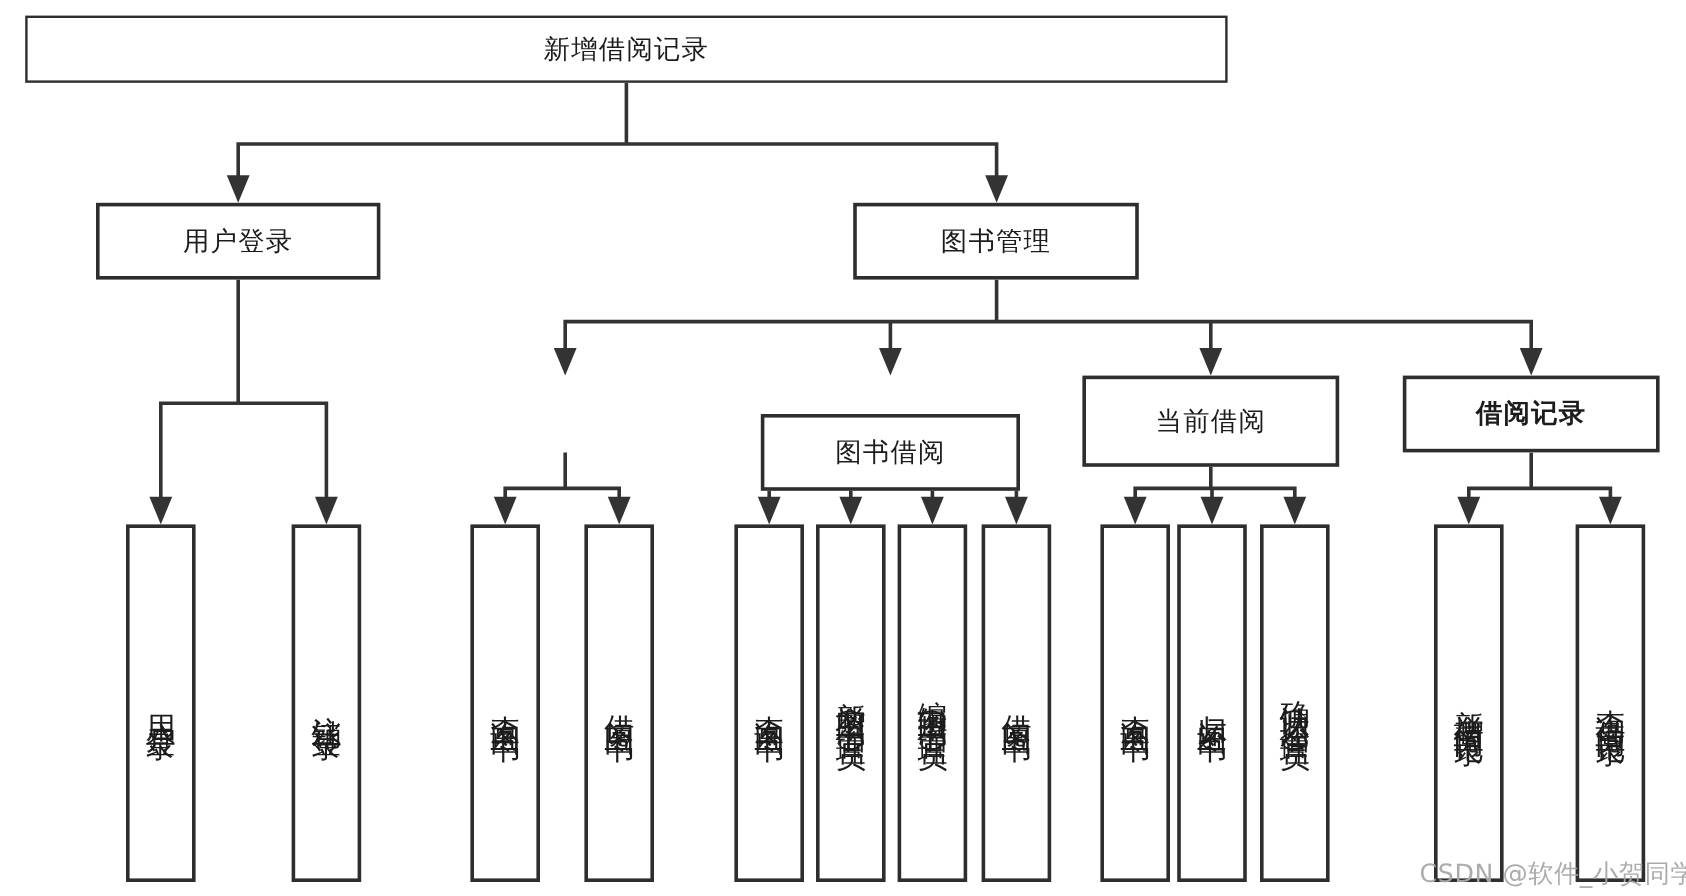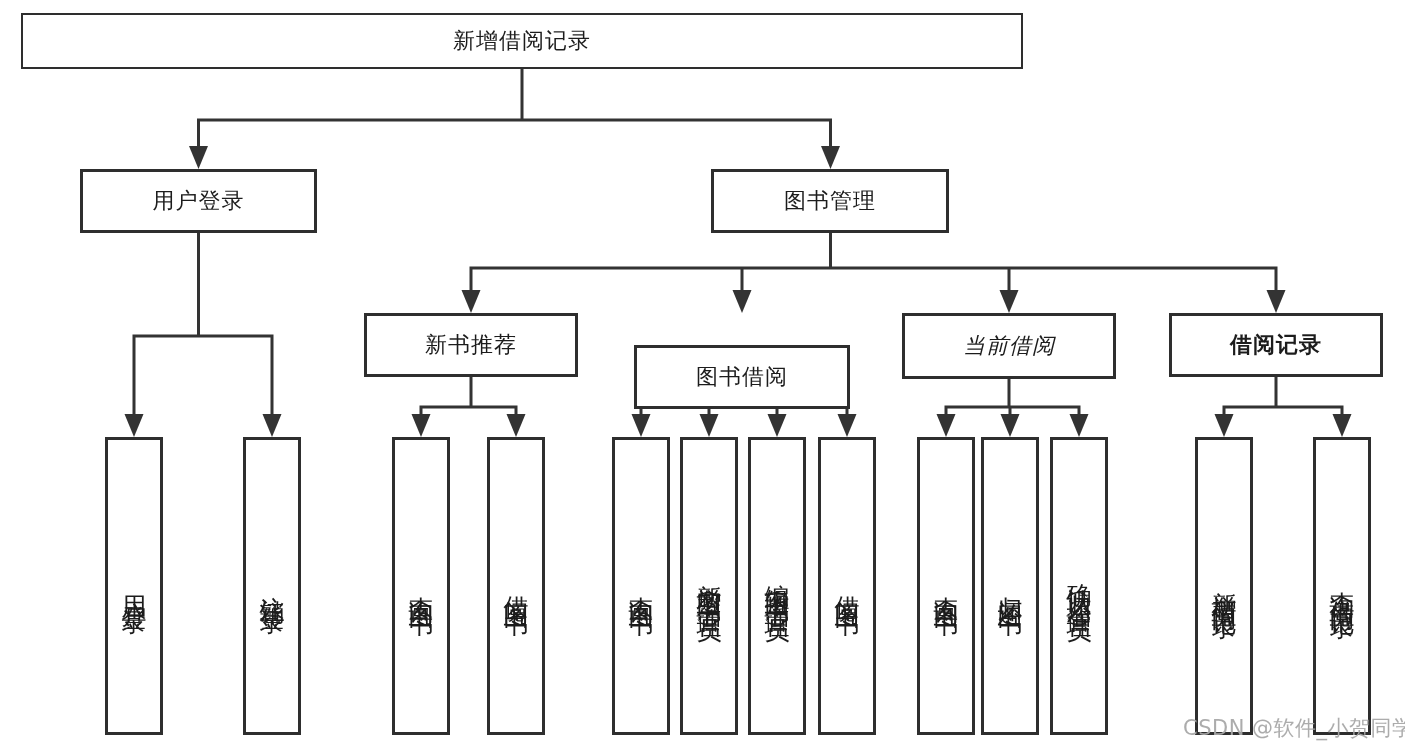--- a/index.html
+++ b/index.html
@@ -112,27 +112,24 @@
     <span>新增借阅记录</span>
   </div>
 
   <div class="node h" style="left:80px; top:169px; width:237px; height:64px;">
     <span>用户登录</span>
   </div>
   <div class="node h" style="left:711px; top:169px; width:238px; height:64px;justify-content:center;">
     <span>图书管理</span>
   </div>
 
-  <div class="node h" style="left:364px; top:313px; width:214px; height:64px;">
-    <span>新书推荐</span>
-  </div>
   <div class="node h" style="left:634px; top:313px; width:216px; height:64px;margin-top:32px;">
     <span>图书借阅</span>
   </div>
-  <div class="node h" style="left:902px; top:313px; width:214px; height:66px;font-style:italic;">
+  <div class="node h" style="left:902px; top:313px; width:214px; height:76px;">
     <span>当前借阅</span>
   </div>
   <div class="node h" style="left:1169px; top:313px; width:214px; height:64px;font-weight:bold;">
     <span>借阅记录</span>
   </div>
 
   <div class="node v" style="left:105px; top:437px; width:58px; height:298px;">
     <span>用户登录</span>
   </div>
   <div class="node v" style="left:243px; top:437px; width:58px; height:298px;">

